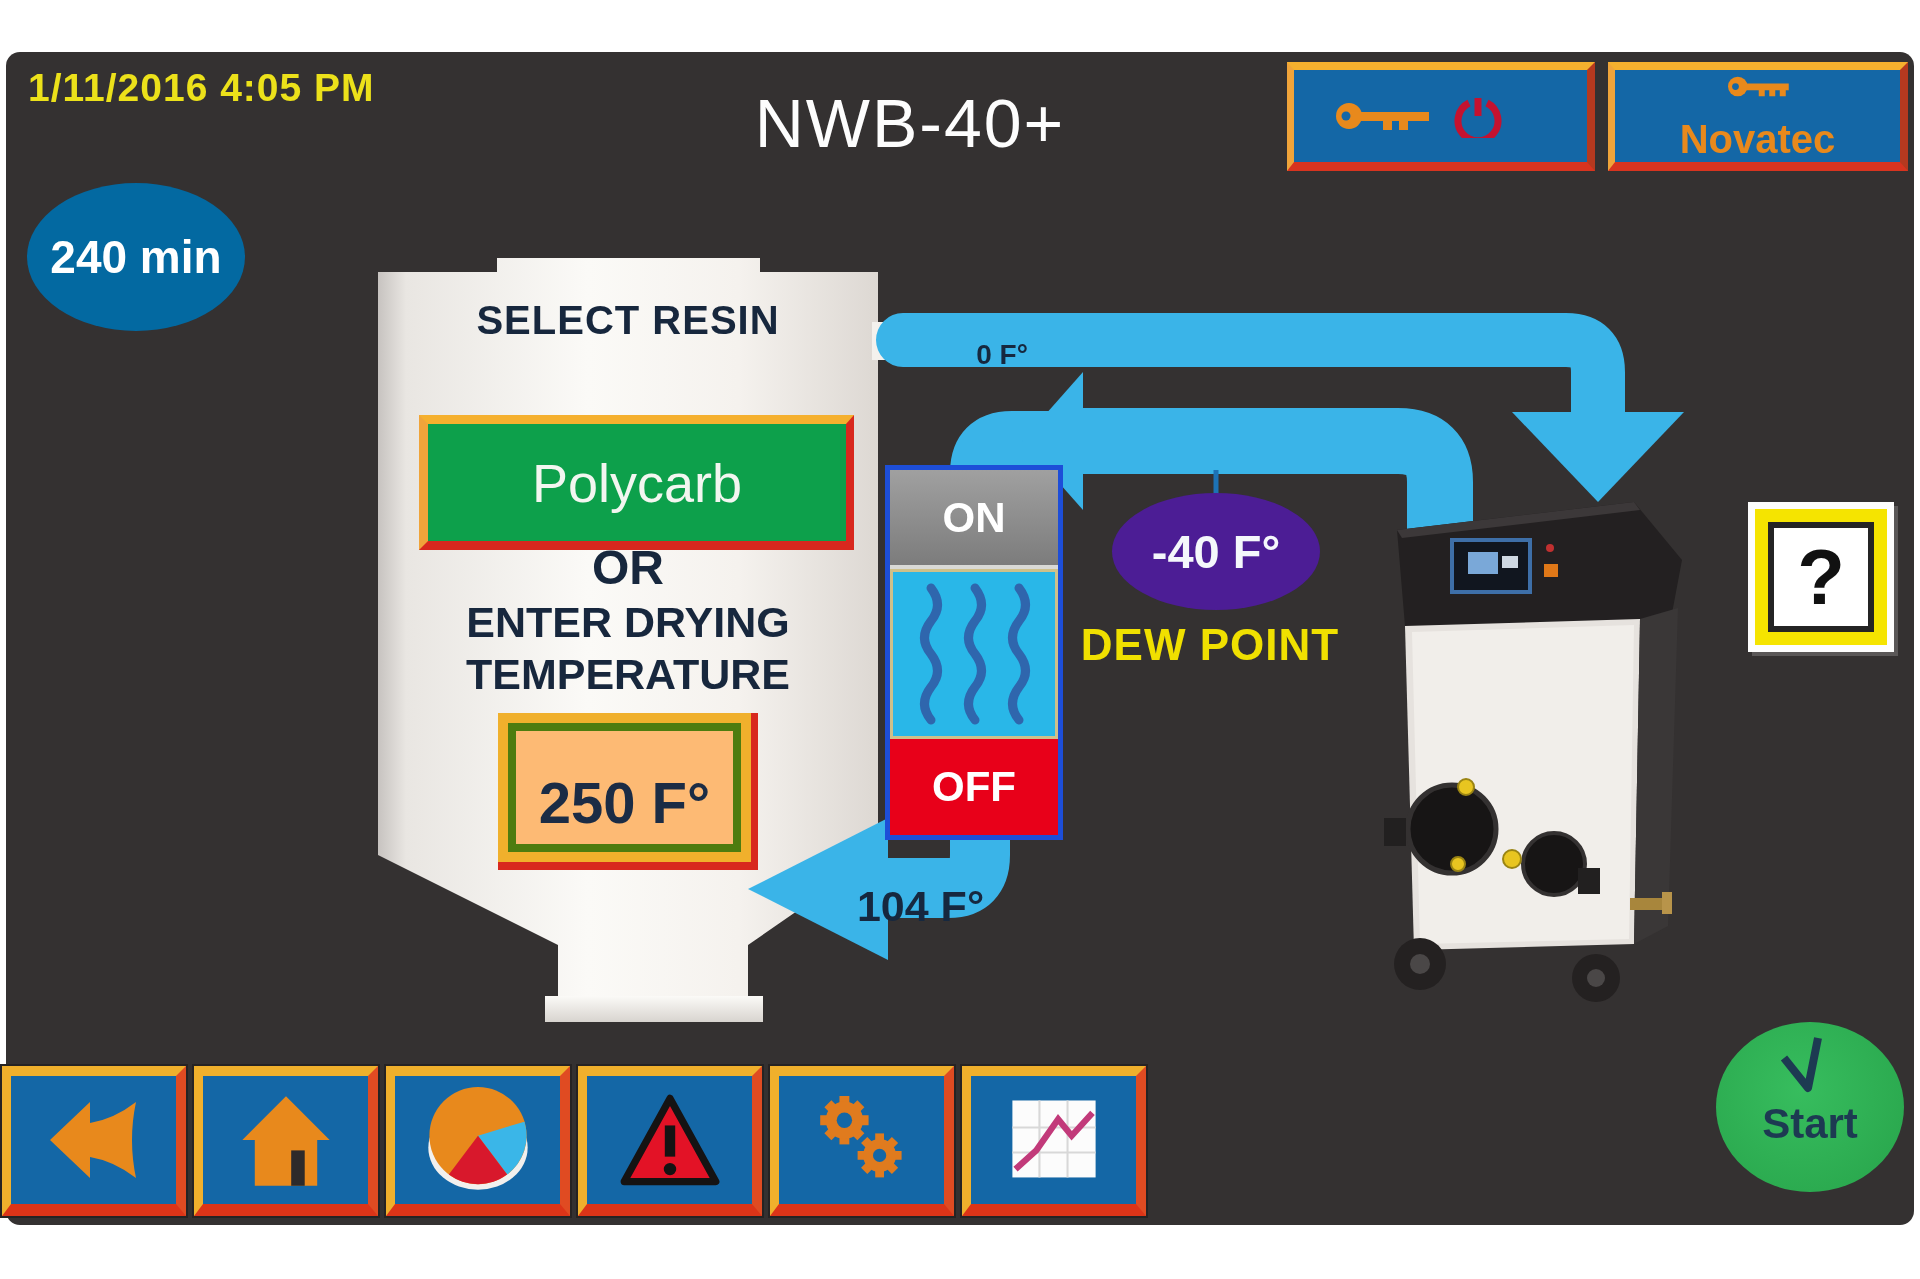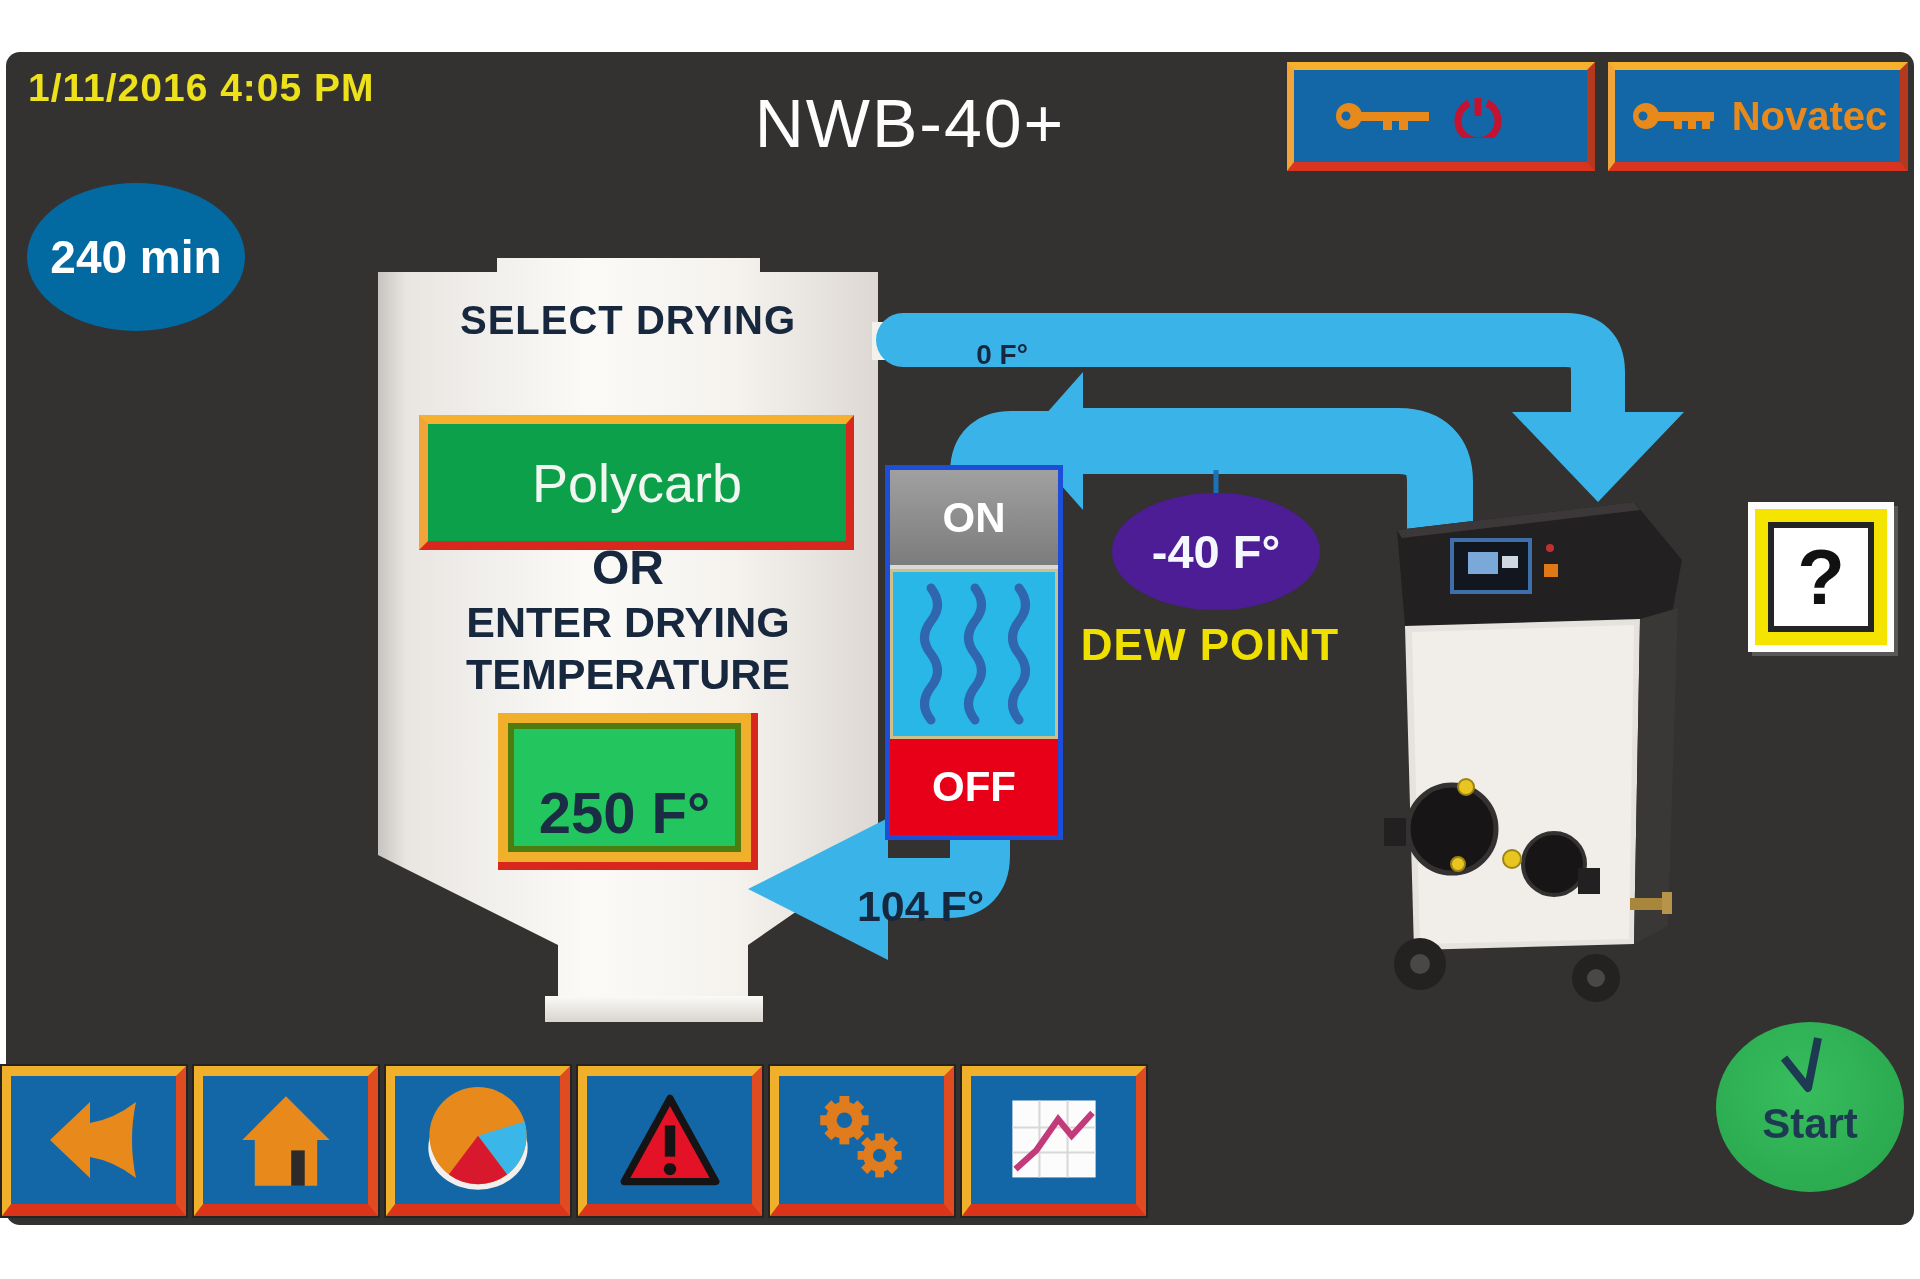--- a/index.html
+++ b/index.html
@@ -6,41 +6,41 @@
     font-family:"Liberation Sans", sans-serif;}
   #screen{position:absolute;left:0;top:0;width:1920px;height:1279px;background:#ffffff;}
   #panel{position:absolute;left:6px;top:52px;right:6px;bottom:54px;background:#343131;border-radius:14px;}
   .abs{position:absolute;}
   
   #datetime{left:28px;top:66px;color:#ece11a;font-size:39px;font-weight:bold;letter-spacing:1px;}
   #timer-badge{left:27px;top:183px;width:218px;height:148px;background:#0369a1;border-radius:50%;
     display:flex;align-items:center;justify-content:center;color:#fff;font-size:46px;font-weight:bold;}
   #title{left:660px;top:84px;width:500px;text-align:center;color:#fdfdfd;font-size:68px;font-weight:400;letter-spacing:2px;}
   .keybtn{top:62px;height:92px;background:#1467a6;border-top:8px solid #f5b02e;border-left:7px solid #f0a43a;
-    border-right:8px solid #b5391f;border-bottom:9px solid #d8341f;display:flex;align-items:center;justify-content:center;gap:14px;}
+    border-right:8px solid #b5391f;border-bottom:9px solid #d8341f;display:flex;align-items:center;justify-content:center;gap:14px;flex-direction:column;}
   #logout-btn{left:1287px;width:293px;}
   #novatec-btn{left:1608px;width:285px;}
   #novatec-label{color:#e8891c;font-size:40px;font-weight:bold;}
   
   #hopper{left:378px;top:258px;width:500px;height:742px;
     background:linear-gradient(90deg,#c7c3c0 0px,#e9e6e2 28px,#fbfaf7 42%,#f5f2ee 72%,#ddd8d3 100%);
     clip-path:polygon(0px 14px,119px 14px,119px 0px,382px 0px,382px 14px,500px 14px,500px 597px,370px 687px,370px 740px,180px 740px,180px 687px,0px 597px);}
   #hopper-collar{left:545px;top:996px;width:218px;height:26px;background:linear-gradient(#fbfaf7,#d8d4cf);}
   .hoptext{left:398px;width:460px;text-align:center;color:#17273d;font-weight:bold;}
   #select-resin{top:298px;font-size:40px;letter-spacing:1px;}
   #resin-btn{left:419px;top:415px;width:418px;height:117px;background:#0da04b;
     border-top:9px solid #f5b02e;border-left:9px solid #f0a43a;border-right:8px solid #d8281e;border-bottom:9px solid #d8281e;
     display:flex;align-items:center;justify-content:center;color:#f2f6f0;font-size:54px;}
   #or-label{top:540px;font-size:48px;}
   #enter1{top:598px;font-size:43px;}
   #enter2{top:650px;font-size:43px;}
   #setpoint-box{left:498px;top:713px;width:260px;height:157px;background:#f0b02c;
     border-right:7px solid #d8281e;border-bottom:8px solid #d8281e;padding:10px;box-sizing:border-box;}
-  #setpoint-inner{width:100%;height:100%;background:#22c55e;border:6px solid #4d7c0f;box-sizing:border-box;
-    display:flex;align-items:flex-end;justify-content:center;color:#1b2c45;font-size:58px;font-weight:bold;}
+  #setpoint-inner{width:100%;height:100%;background:#fdba74;border:8px solid #4d7c0f;box-sizing:border-box;
+    display:flex;align-items:flex-end;justify-content:center;color:#1b2c45;font-size:58px;font-weight:bold;padding-bottom:8px;}
   #hopper-stub{left:872px;top:322px;width:40px;height:38px;background:#f3f1ed;}
   
   .pipelabel{color:#16283f;font-weight:bold;text-align:center;}
   #supply-temp{left:922px;top:314px;width:160px;font-size:28px;margin-top:25px;}
   #return-temp{left:833px;top:882px;width:175px;font-size:43px;}
   
   #heater{left:885px;top:465px;width:178px;height:375px;border:5px solid #1d4ed8;box-sizing:border-box;background:#29b7e8;}
   #heater-on{height:95px;background:linear-gradient(#a0a0a0,#7c7c7c);border-bottom:4px solid #d9d9d6;
     display:flex;align-items:center;justify-content:center;color:#fff;font-size:42px;font-weight:bold;}
   #heater-mid{height:170px;background:#29b7e8;border:3px solid #cfc08a;box-sizing:border-box;
@@ -111,21 +111,21 @@
       <circle cx="18" cy="22" r="13" fill="#e8891c"></circle>
       <circle cx="15" cy="22" r="4.5" fill="#1467a6"></circle>
       <rect x="28" y="18" width="58" height="9" fill="#e8891c"></rect>
       <rect x="46" y="26" width="8" height="9" fill="#e8891c"></rect>
       <rect x="60" y="26" width="8" height="9" fill="#e8891c"></rect>
       <rect x="74" y="26" width="8" height="9" fill="#e8891c"></rect>
     </svg>
     <span id="novatec-label">Novatec</span>
   </div>
 
-  <div id="select-resin" class="abs hoptext">SELECT DRYING</div>
+  <div id="select-resin" class="abs hoptext">SELECT RESIN</div>
   <div id="resin-btn" class="abs">
     <span>Polycarb</span>
   </div>
   <div id="or-label" class="abs hoptext">OR</div>
   <div id="enter1" class="abs hoptext">ENTER DRYING</div>
   <div id="enter2" class="abs hoptext">TEMPERATURE</div>
   <div id="setpoint-box" class="abs">
     <div id="setpoint-inner">250 F°</div>
   </div>
 

